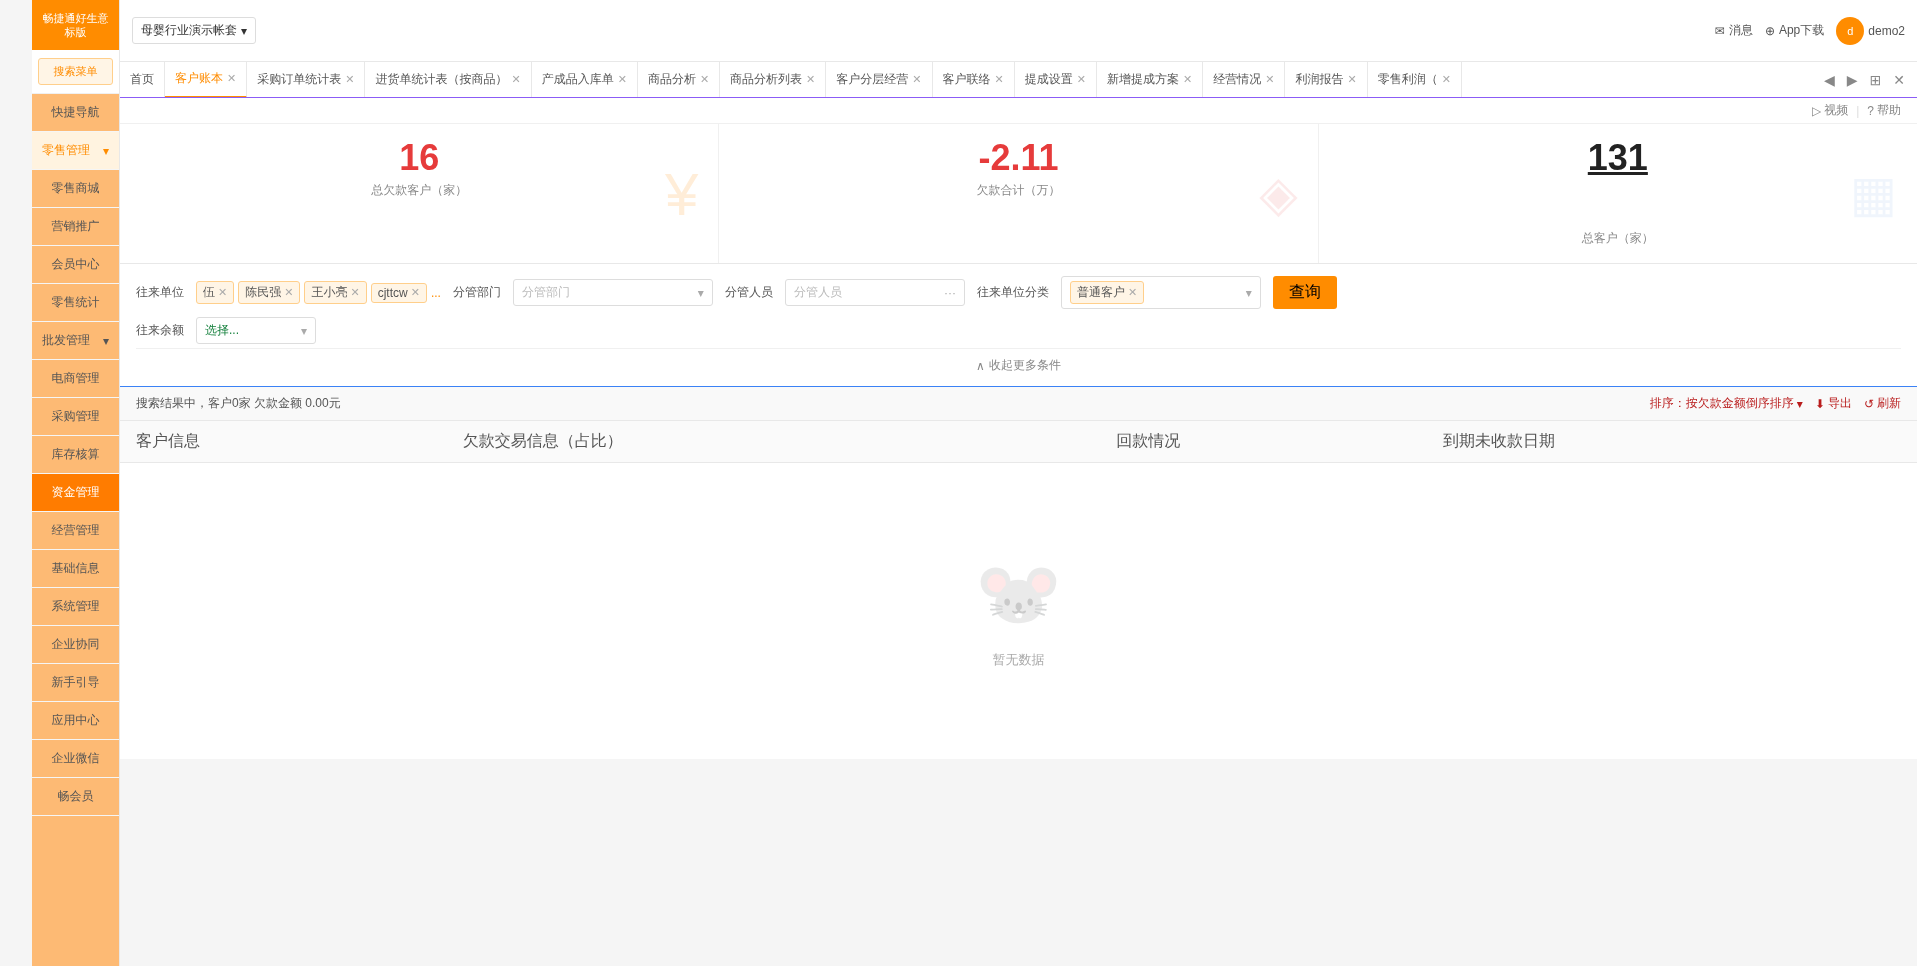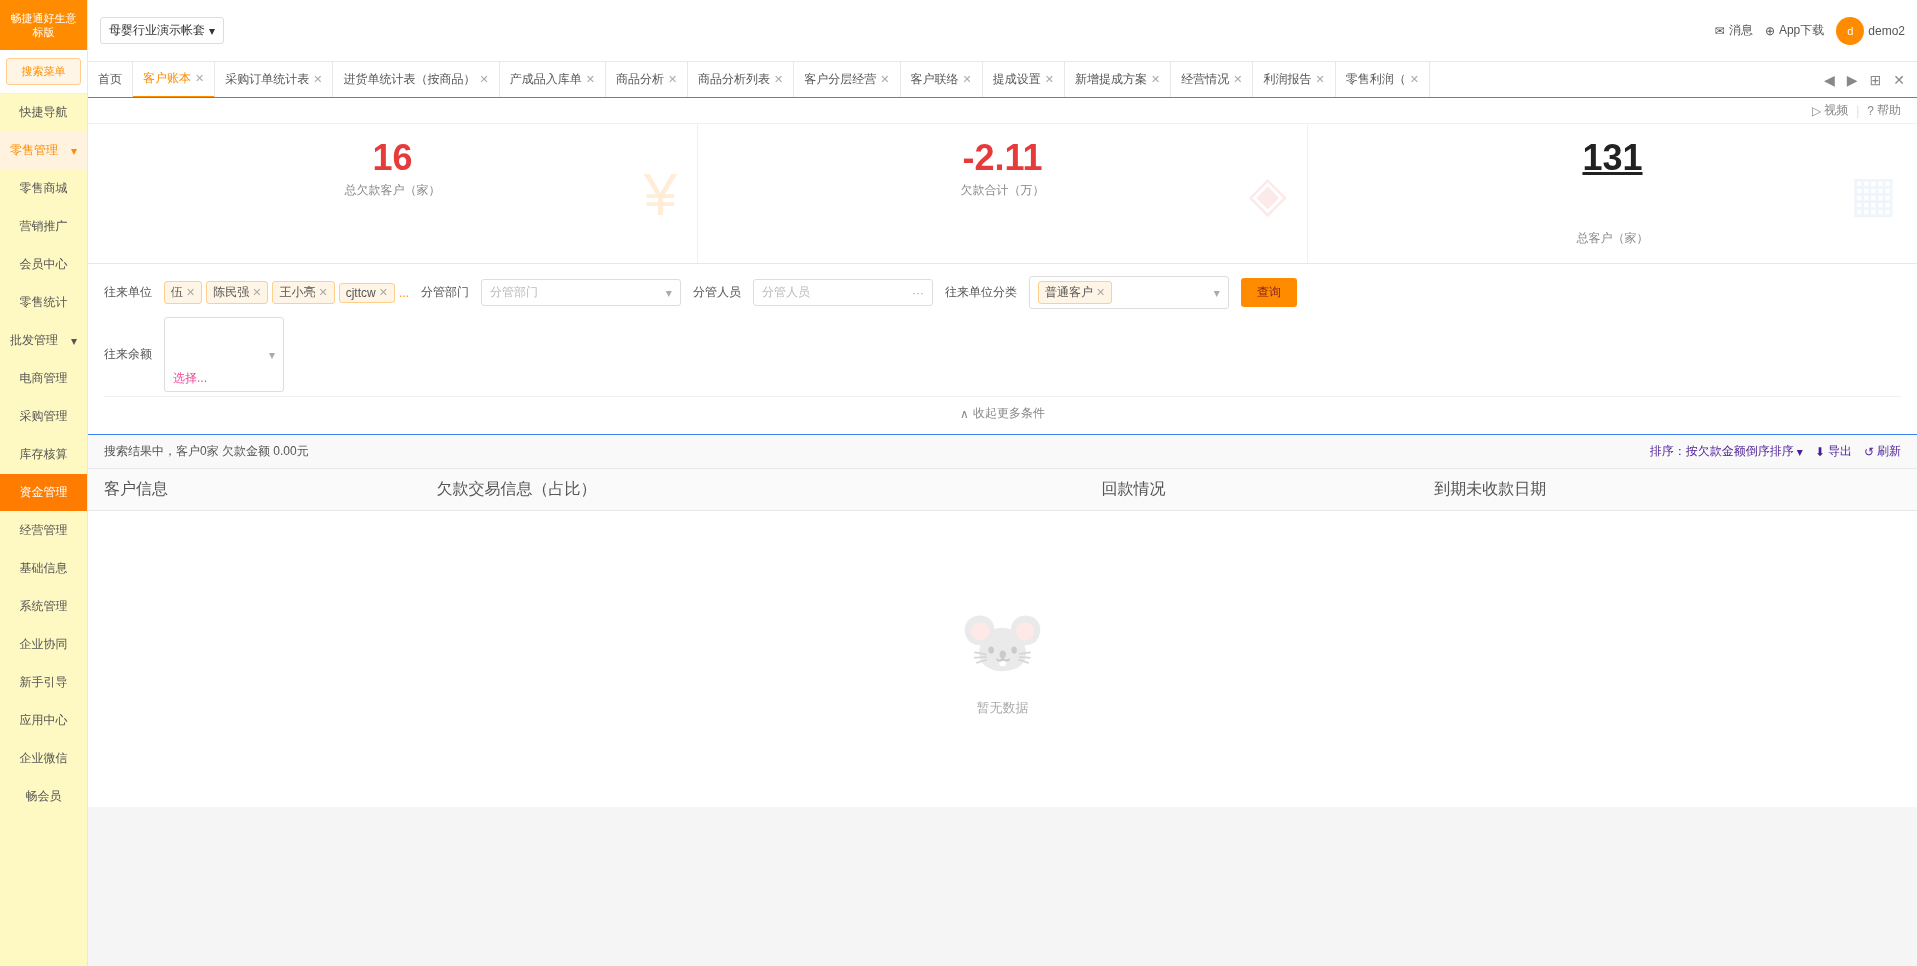--- a/index.html
+++ b/index.html
@@ -1,26 +1,27 @@
 <!DOCTYPE html>
 <html><head>
   <meta charset="utf-8">
   <style>
     * { box-sizing: border-box; margin: 0; padding: 0; }
     body { font-family: "Microsoft YaHei", "PingFang SC", sans-serif; font-size: 12px; background: #f5f5f5; display: flex; height: 100vh; overflow: hidden; }
 
     
     .sidebar {
       width: 88px;
-      background: #fef9c3;
+      background: #fdba74;
       display: flex;
       flex-direction: column;
       border-right: 1px solid #e8e8e8;
       flex-shrink: 0;
       overflow-y: auto;
+      margin-left: 32px;
     }
     .sidebar-logo {
       background: #ff8c00;
       height: 50px;
       display: flex;
       align-items: center;
       justify-content: center;
       padding: 0 8px;
     }
     .sidebar-logo-text {
@@ -187,32 +188,32 @@
     .filter-select-input {
       display: flex; align-items: center;
       border: 1px solid #ddd; border-radius: 3px;
       padding: 4px 8px; font-size: 12px; color: #555;
       min-width: 180px; background: #fff; gap: 4px;
     }
     .filter-row-2 { display: flex; align-items: center; gap: 12px; }
     .filter-collapse { display: flex; align-items: center; justify-content: center; gap: 4px; color: #888; cursor: pointer; font-size: 12px; margin-top: 4px; }
     .filter-collapse-row { border-top: 1px solid #f0f0f0; padding-top: 8px; }
     .btn-query {
-      background: #ff8c00; color: #7f1d1d; border: none;
-      border-radius: 3px; padding: 6px 16px; cursor: pointer; font-size: 12px;
+      background: #ff8c00; color: #000000; border: none;
+      border-radius: 3px; padding: 6px 16px; cursor: pointer; font-size: 16px;
     }
 
     
     .results-header {
       display: flex; align-items: center; justify-content: space-between;
       padding: 8px 16px; background: #f9f9f9; border-bottom: 1px solid #e8e8e8;
       font-size: 12px; color: #555;
     }
     .results-actions { display: flex; align-items: center; gap: 12px; color: #888; }
-    .results-action-item { display: flex; align-items: center; gap: 3px; cursor: pointer; color: #4c1d95; }
+    .results-action-item { display: flex; align-items: center; gap: 3px; cursor: pointer; color: #b91c1c; }
 
     
     .data-table { width: 100%; background: #fff; border-collapse: collapse; }
     .data-table th {
       text-align: left; padding: 10px 16px; font-size: 16px;
       color: #555; font-weight: normal; border-bottom: 1px solid #e8e8e8;
       background: #fafafa;
     }
     .data-table td { padding: 10px 16px; font-size: 12px; color: #333; border-bottom: 1px solid #f5f5f5; }
 
@@ -437,21 +438,21 @@
           </div>
           <span class="arrow">▾</span>
         </div>
 
         <button class="btn-query">查询</button>
       </div>
 
       <div class="filter-row-2">
         <span class="filter-label">往来余额</span>
         <div class="filter-select">
-          <span style="color:#ec4899;margin-top:48px;">选择...</span>
+          <span style="color:#15803d;">选择...</span>
           <span class="arrow">▾</span>
         </div>
       </div>
 
       <div class="filter-collapse filter-collapse-row">
         <span>∧</span>
         <span>收起更多条件</span>
       </div>
     </div>
 

